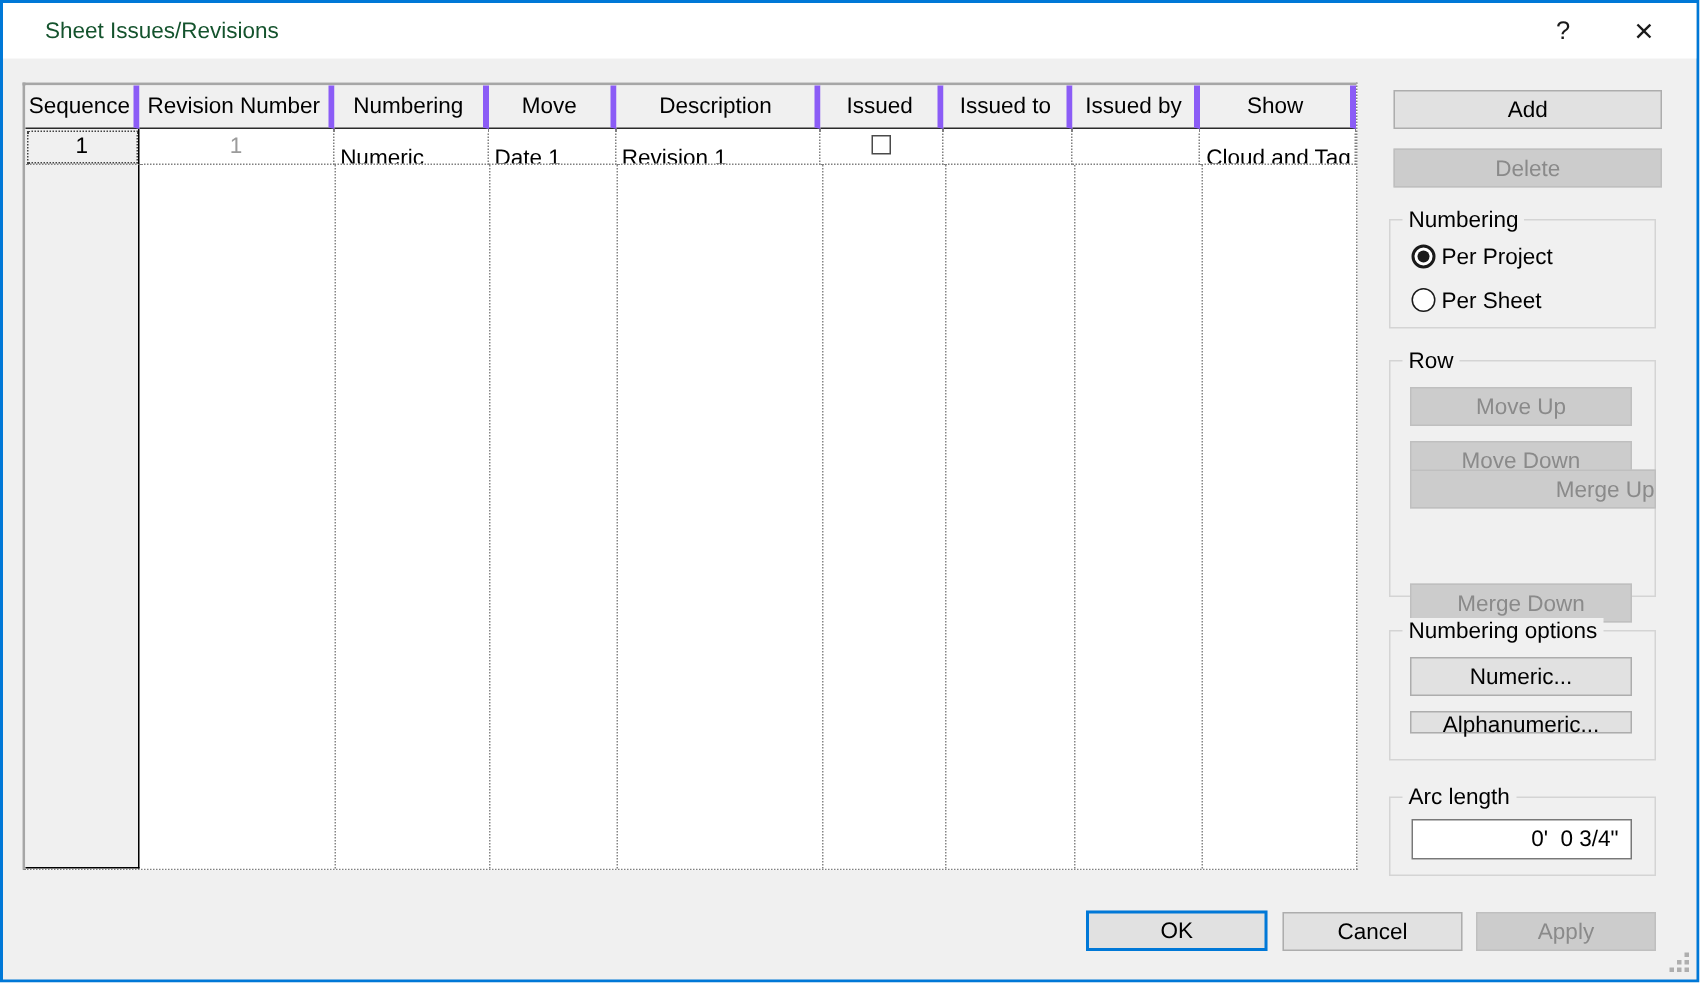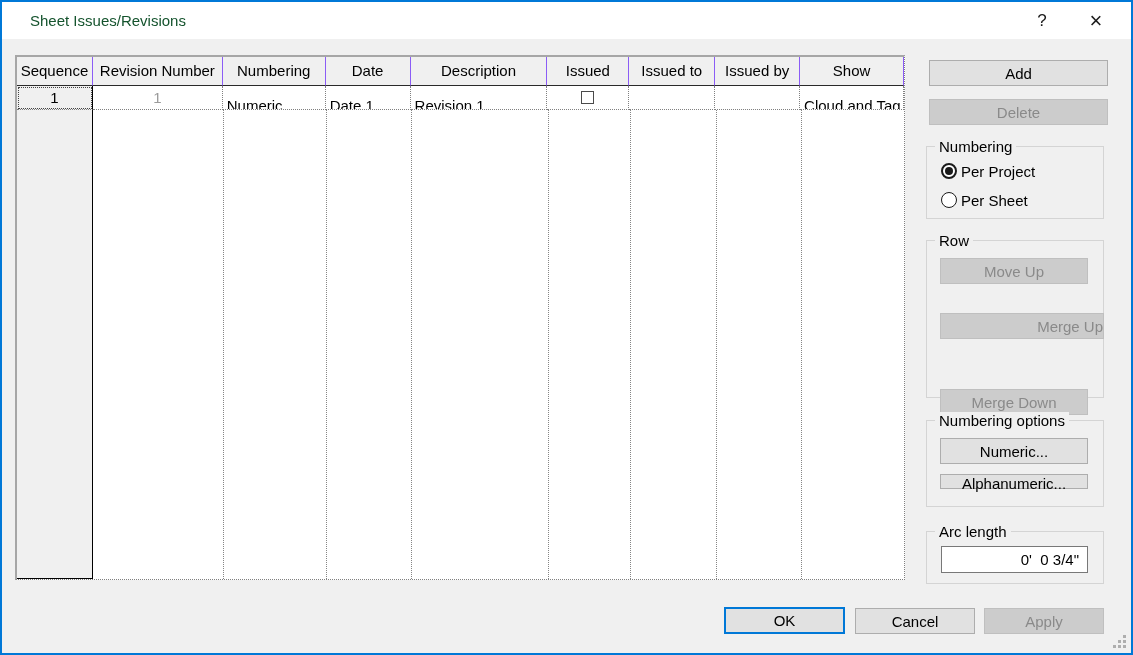--- a/index.html
+++ b/index.html
@@ -39,21 +39,21 @@
     border-left: 2px solid #a6a6a6;
     border-top: 2px solid #a6a6a6;
     border-right: 1px dotted #808080;
     border-bottom: 1px dotted #808080;
     background: #fff;
     display: flex; flex-direction: column;
   }
   .grid-header { display: flex; height: 29px; background: #f0f0f0; flex: none; }
   .hcell {
     height: 100%; line-height: 28px; text-align: center;
-    border-right: 1px solid #8b5cf6; border-bottom: 1px solid #2a2a2a;
+    border-right: 4px solid #8b5cf6; border-bottom: 1px solid #2a2a2a;
     background: #f0f0f0; overflow: hidden; white-space: nowrap;
   }
   .grid-row { display: flex; height: 24px; flex: none; background: #fff; }
   .cell {
     height: 100%; line-height: 23px;
     border-right: 1px dotted #808080; border-bottom: 1px dotted #808080;
     padding: 8px 4px; overflow: hidden; white-space: nowrap;
   }
   .cell.center { text-align: center; padding: 0; }
   .cell.rowhead {
@@ -133,21 +133,21 @@
     <span class="title">Sheet Issues/Revisions</span>
     <span class="tb-btn tb-help">?</span>
     <span class="tb-btn tb-close">×</span>
   </div>
 
   <div class="grid">
     <div class="grid-header">
       <div class="hcell cw0">Sequence</div>
       <div class="hcell cw1">Revision Number</div>
       <div class="hcell cw2">Numbering</div>
-      <div class="hcell cw3">Date</div>
+      <div class="hcell cw3">Move</div>
       <div class="hcell cw4">Description</div>
       <div class="hcell cw5">Issued</div>
       <div class="hcell cw6">Issued to</div>
       <div class="hcell cw7">Issued by</div>
       <div class="hcell cw8">Show</div>
     </div>
 
     <div class="grid-row">
       <div class="cell cw0 center rowhead">1</div>
       <div class="cell cw1 center gray">1</div>
@@ -183,20 +183,21 @@
     </div>
     <div class="radio-line" style="top:44px;">
       <span class="radio-circle"></span>
       <span class="radio-label">Per Sheet</span>
     </div>
   </div>
 
   <div class="group" style="top:238px; height:158px;">
     <span class="group-label">Row</span>
     <button class="btn disabled" style="left:13px; top:17px; width:148px; height:26px; position:absolute;">Move Up</button>
+    <button class="btn disabled" style="left:13px; top:53px; width:148px; height:26px; position:absolute;">Move Down</button>
     <button class="btn disabled" style="left:13px; top:72px; width:164px; height:26px; position:absolute;text-align:right;">Merge Up</button>
     <button class="btn disabled" style="left:13px; top:124px; width:148px; height:26px; position:absolute;margin-top:24px;">Merge Down</button>
   </div>
 
   <div class="group" style="top:418px; height:87px;">
     <span class="group-label">Numbering options</span>
     <button class="btn" style="left:13px; top:17px; width:148px; height:26px; position:absolute;">Numeric...</button>
     <button class="btn" style="left:13px; top:53px; width:148px; height:15px; position:absolute;">Alphanumeric...</button>
   </div>
 

